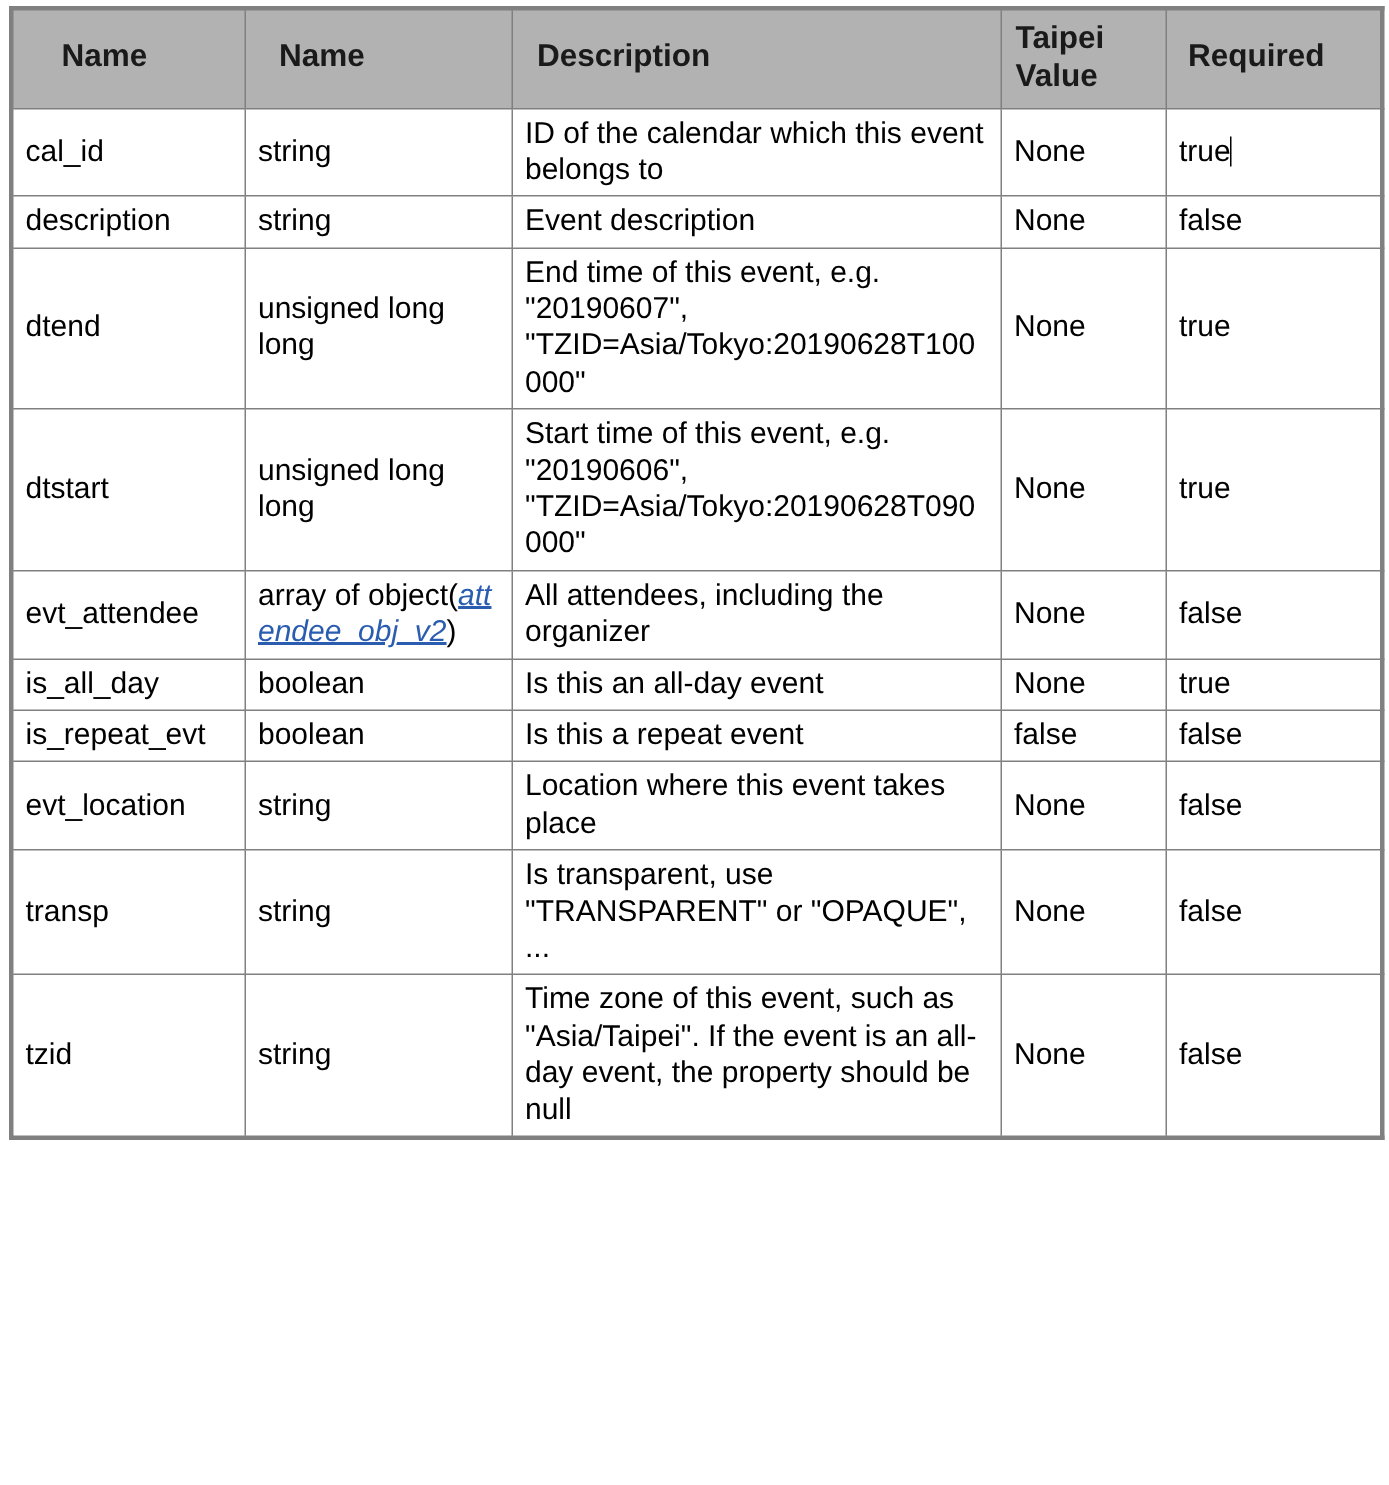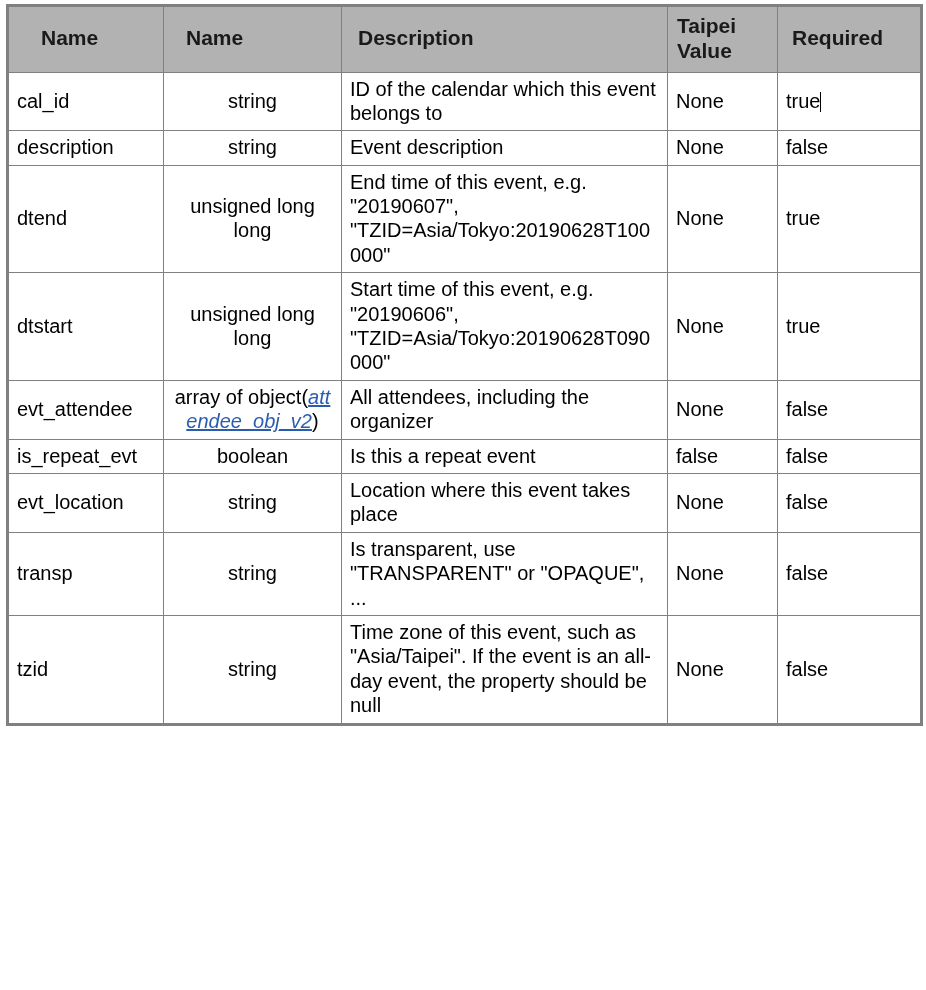--- a/index.html
+++ b/index.html
@@ -70,21 +70,20 @@
   table.props-table thead th.h-required { padding-left: 14px; }
 
   table.props-table tbody td.cell-desc {
     word-break: normal;
     overflow-wrap: break-word;
   }
 
   table.props-table tbody td.cell-type {
     word-break: normal;
     overflow-wrap: break-word;
-    text-align: center;
   }
 
   td .type-link {
     color: #2a5db0;
     text-decoration: underline;
     word-break: break-all;
     cursor: pointer;
     font-style: italic;
   }
 
@@ -148,20 +147,27 @@
           <td class="cell-required">true</td>
         </tr>
         <tr>
           <td class="cell-name">evt_attendee</td>
           <td class="cell-type">array of object(<span class="type-link">attendee_obj_v2</span>)</td>
           <td class="cell-desc">All attendees, including the organizer</td>
           <td class="cell-default">None</td>
           <td class="cell-required">false</td>
         </tr>
         <tr>
+          <td class="cell-name">is_all_day</td>
+          <td class="cell-type">boolean</td>
+          <td class="cell-desc">Is this an all-day event</td>
+          <td class="cell-default">None</td>
+          <td class="cell-required">true</td>
+        </tr>
+        <tr>
           <td class="cell-name">is_repeat_evt</td>
           <td class="cell-type">boolean</td>
           <td class="cell-desc">Is this a repeat event</td>
           <td class="cell-default">false</td>
           <td class="cell-required">false</td>
         </tr>
         <tr>
           <td class="cell-name">evt_location</td>
           <td class="cell-type">string</td>
           <td class="cell-desc">Location where this event takes place</td>

